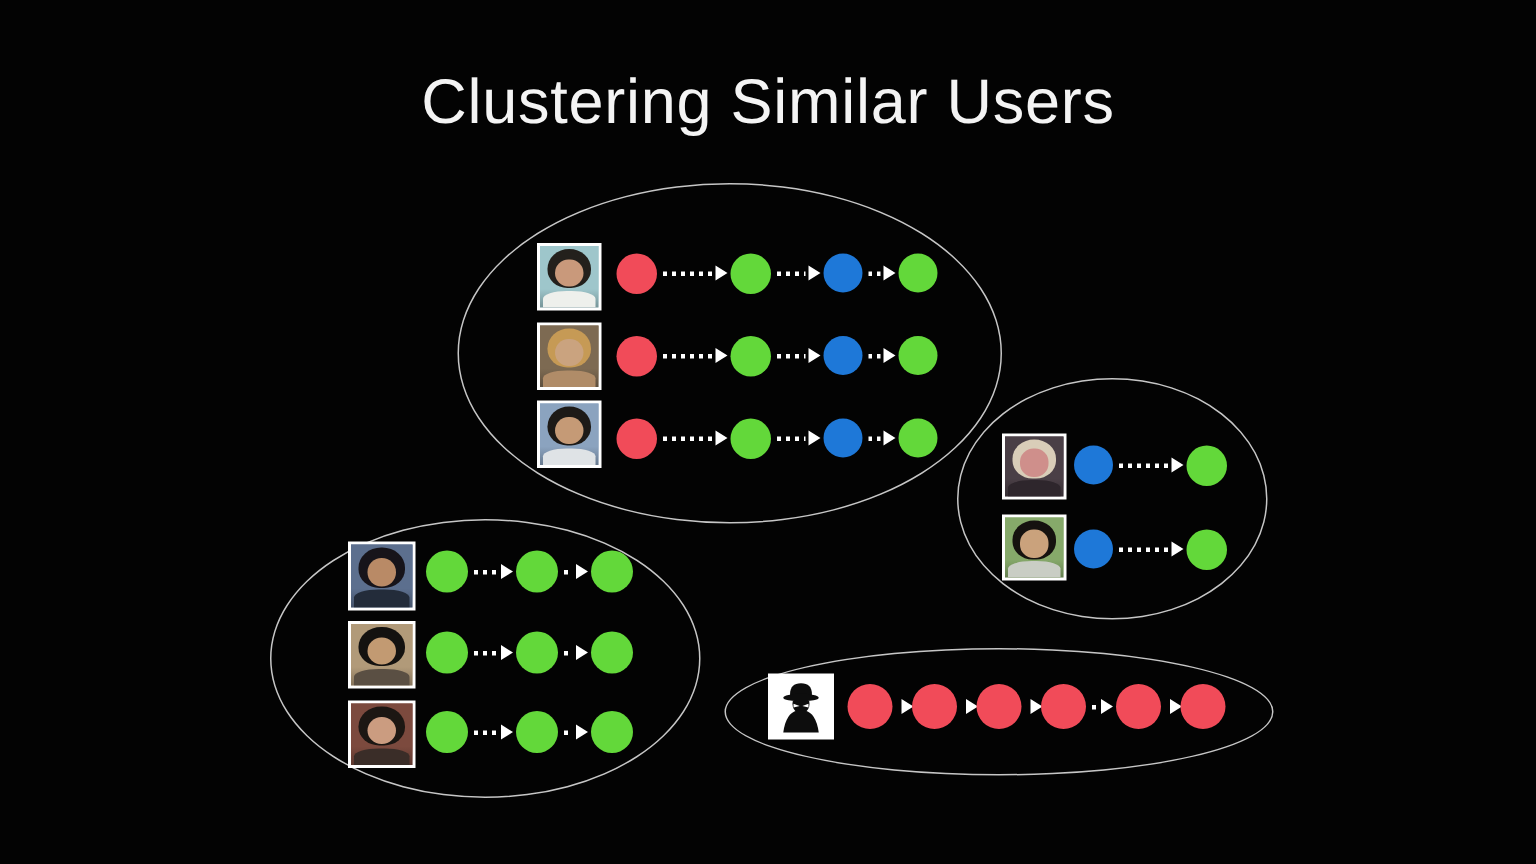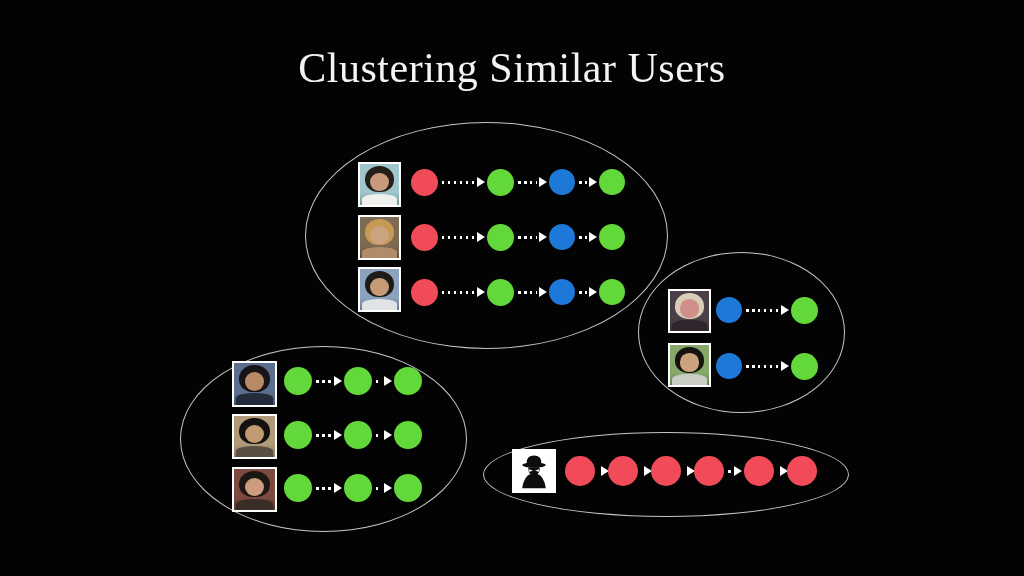--- a/index.html
+++ b/index.html
@@ -1,21 +1,21 @@
 <!DOCTYPE html>
 <html><head>
 <meta charset="utf-8">
 <style>
   html,body{margin:0;padding:0;background:#000;}
   #stage{
     position:relative;
     width:1024px;height:576px;
     background:#030303;
     overflow:hidden;
-    font-family:Liberation Serif, serif;
+    font-family:Liberation Sans, sans-serif;
   }
   .slide-title{
     position:absolute;
     top:44px;left:0;width:100%;
     text-align:center;
     color:#f4f4f4;
     font-size:42px;
     font-weight:400;
     letter-spacing:0.5px;
     margin:0;

